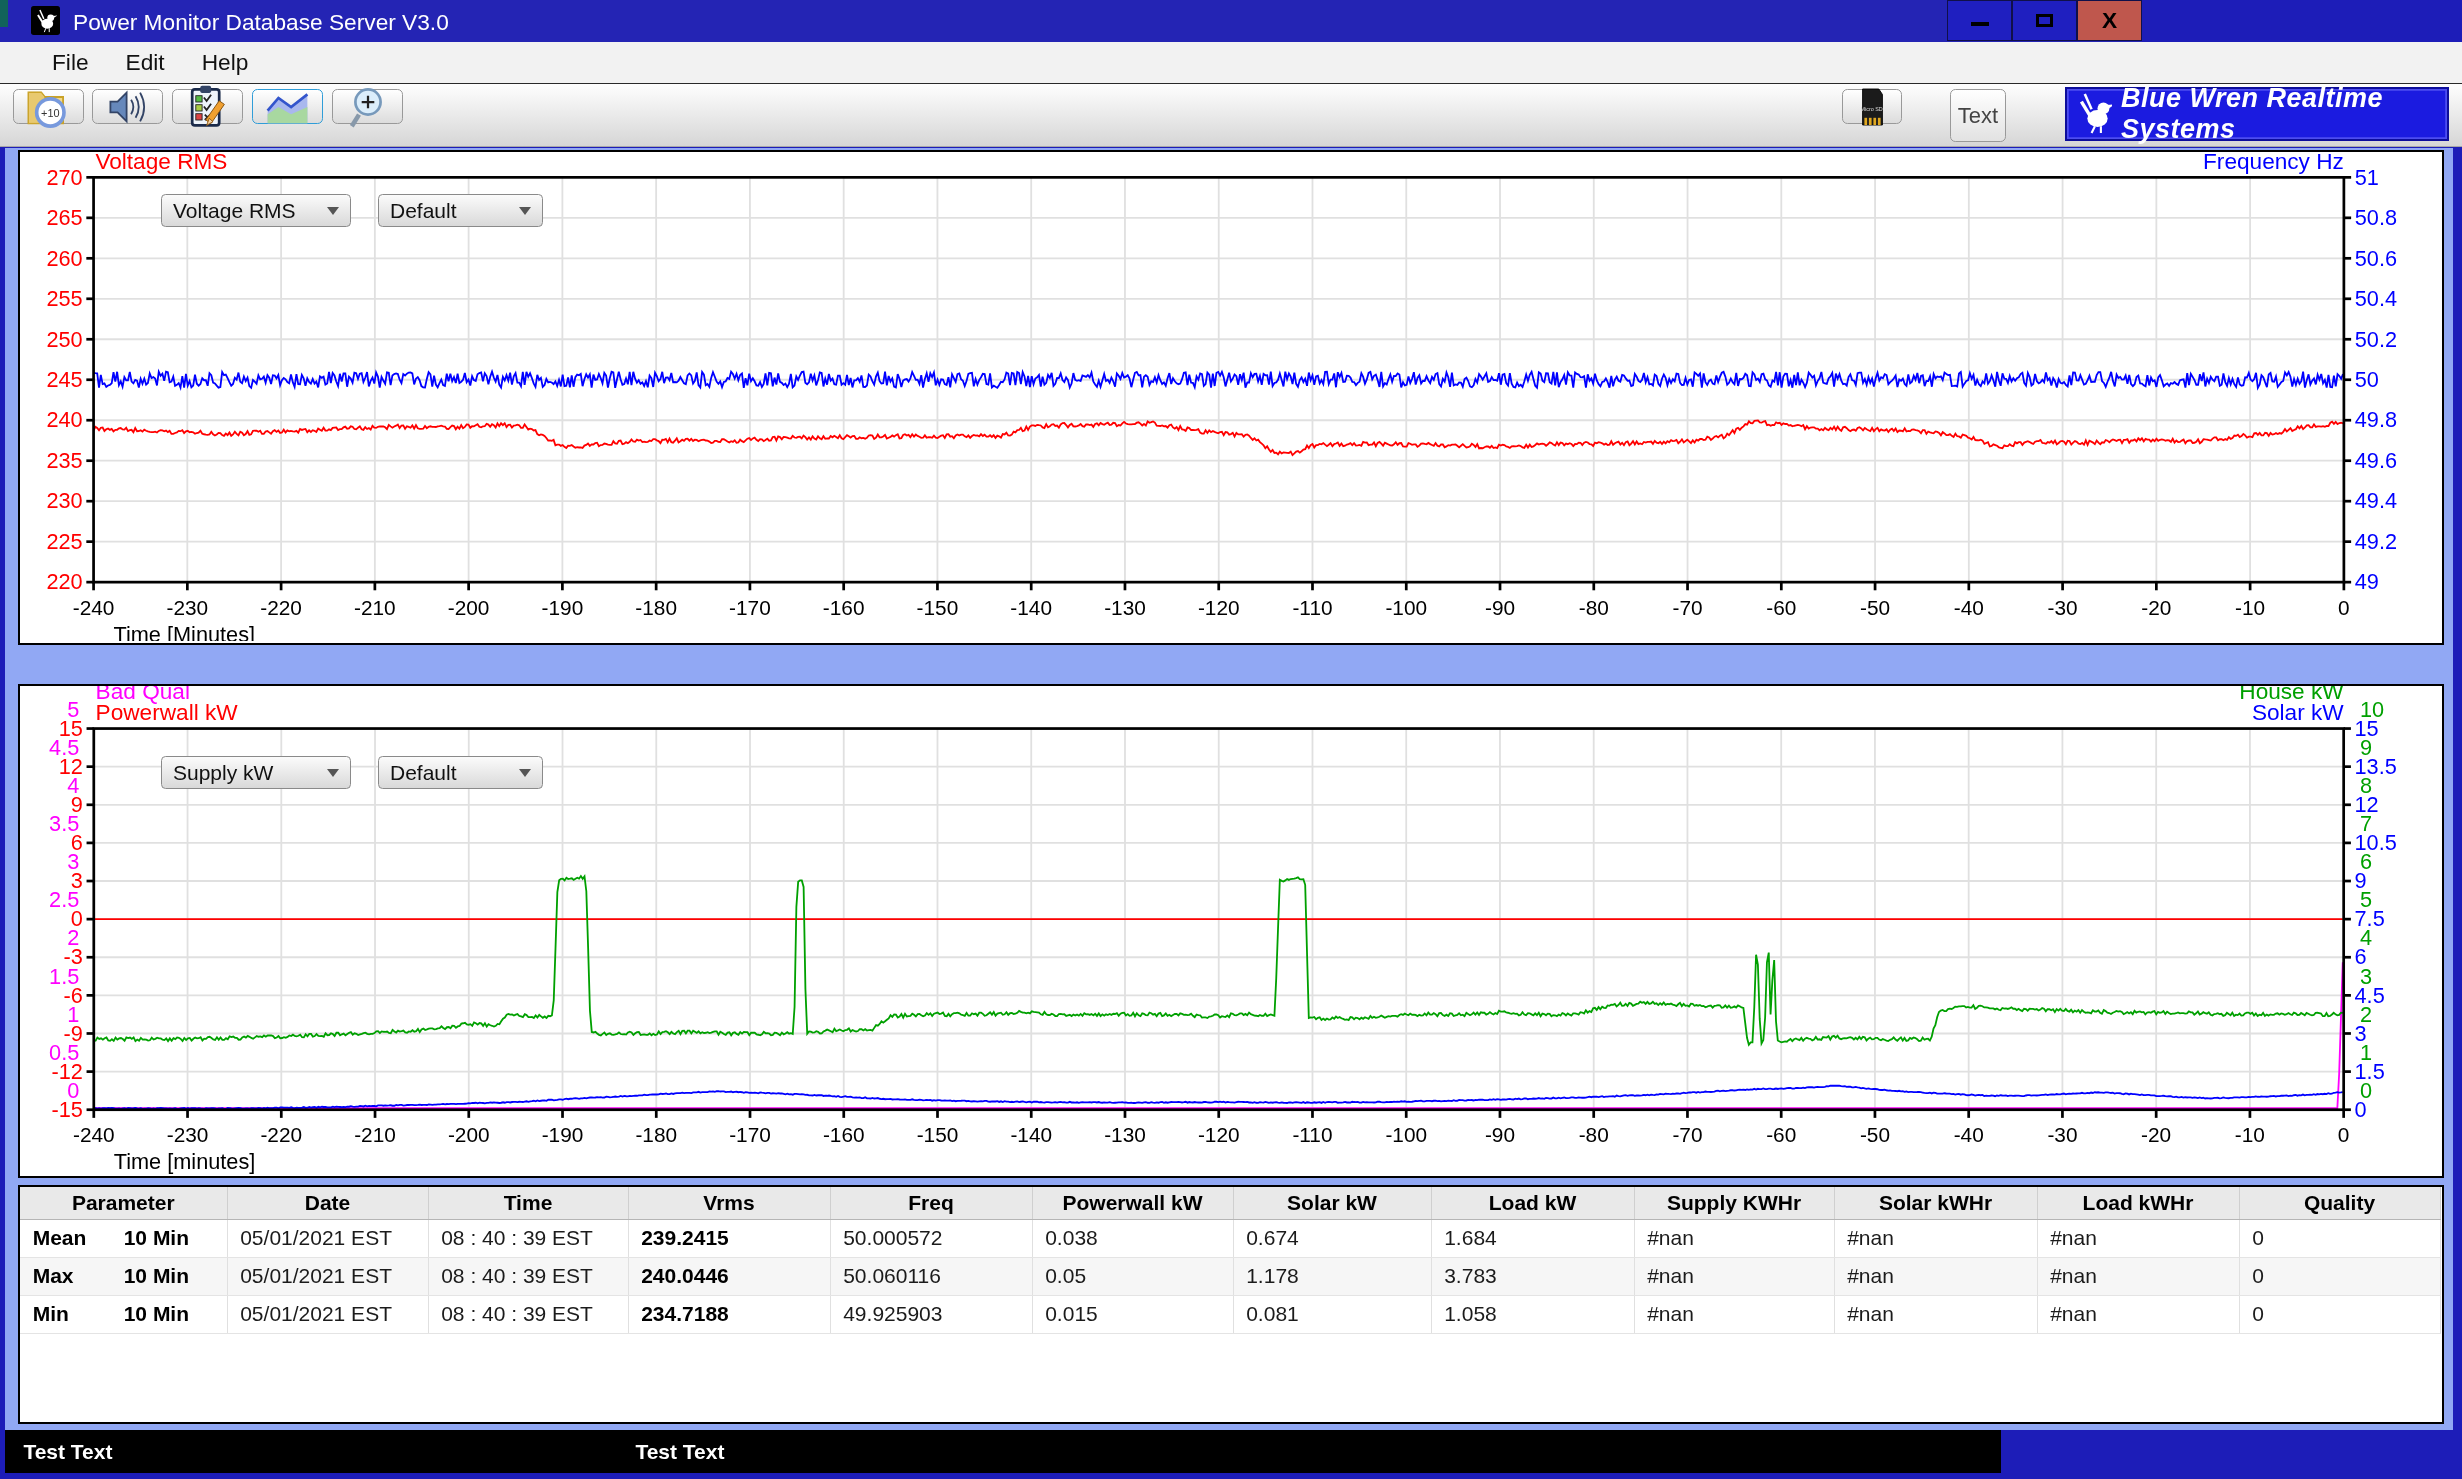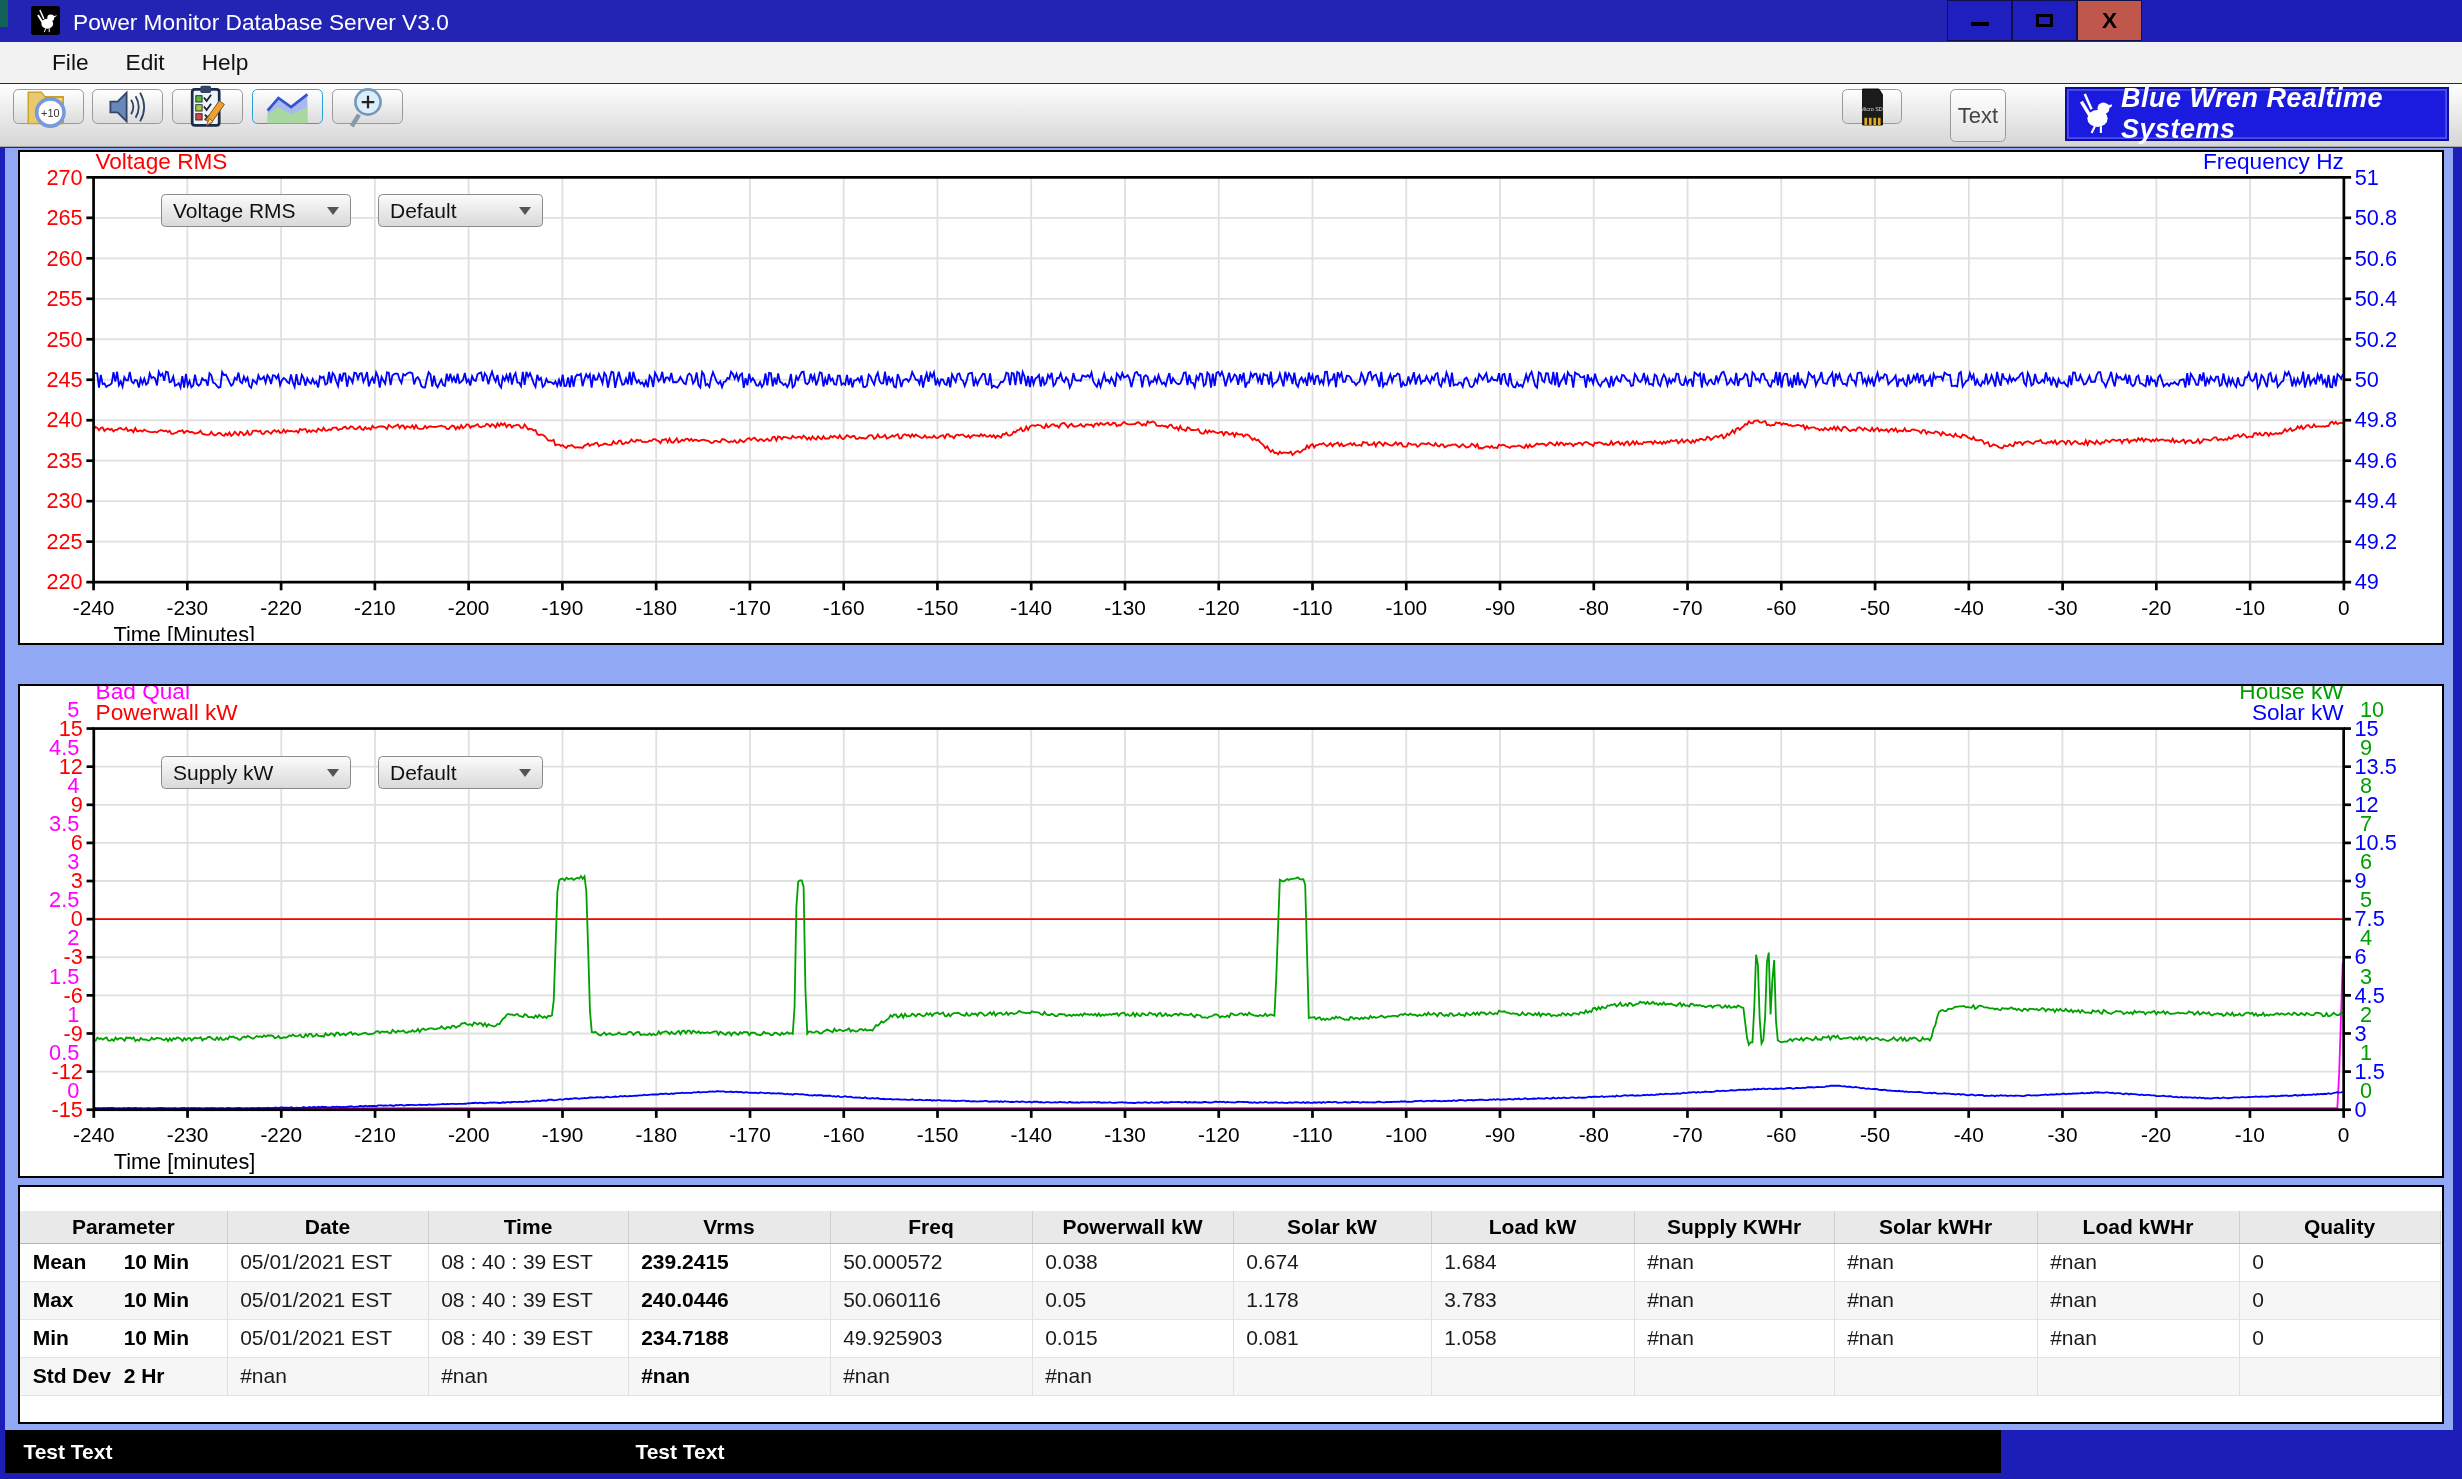--- a/index.html
+++ b/index.html
@@ -29,21 +29,21 @@
   
   .clientbg { position:absolute; left:5.4px; top:148px; width:2448px; height:1282px; background:#91a8f4; }
   .panel { position:absolute; left:18px; width:2426px; background:#fff; border:2.7px solid #000; }
   #panel1 { top:150px; height:495px; }
   #panel2 { top:684px; height:494px; }
   #tpanel { top:1185px; height:239px; }
   .chart-svg { position:absolute; left:0; top:0; }
   .dropdown { position:absolute; height:33px; background:linear-gradient(#fbfbfb,#d9d9d9); border:0.9px solid #8a8a8a; border-radius:4.5px; display:flex; align-items:center; justify-content:space-between; padding:0 11px; font-size:21px; color:#111; }
   .dd-arrow { width:0; height:0; border-left:6.3px solid transparent; border-right:6.3px solid transparent; border-top:8.2px solid #555; margin-left:12.7px; }
   
-  table { border-collapse:collapse; table-layout:fixed; width:2177px; font-size:21px; color:#1b1b1b;margin-top:24px; }
+  table { border-collapse:collapse; table-layout:fixed; width:2177px; font-size:21px; color:#1b1b1b; }
   th { background:#e9e9e9; font-weight:bold; height:32px; text-align:center; border-right:0.9px solid #cfcfcf; border-bottom:1.8px solid #b5b5b5; color:#000; }
   td { height:38px; padding-left:12.7px; border-right:0.9px solid #e0e0e0; border-bottom:0.9px solid #e4e4e4; }
   tbody tr:nth-child(even) { background:#f6f6f6; }
   td.c-vrms { font-weight:bold; color:#000; }
   .pname { display:inline-block; min-width:91px; font-weight:bold; color:#000; }
   .pperiod { font-weight:bold; color:#000; }
   
   .statusbar { position:absolute; left:5.4px; top:1430px; width:1996px; height:43px; background:#000; }
   .status-text { position:absolute; top:10px; color:#fff; font-weight:bold; font-size:21px; }
 </style>
@@ -539,34 +539,20 @@
           <td class="c-vrms">234.7188</td>
           <td>49.925903</td>
           <td>0.015</td>
           <td>0.081</td>
           <td>1.058</td>
           <td>#nan</td>
           <td>#nan</td>
           <td>#nan</td>
           <td>0</td>
         </tr>
-        <tr>
-          <td><span class="pname">Std Dev</span><span class="pperiod">2 Hr</span></td>
-          <td>#nan</td>
-          <td>#nan</td>
-          <td class="c-vrms">#nan</td>
-          <td>#nan</td>
-          <td>#nan</td>
-          <td></td>
-          <td></td>
-          <td></td>
-          <td></td>
-          <td></td>
-          <td></td>
-        </tr>
       </tbody>
   </table>
 </div>
 
 <div class="statusbar">
   <span class="status-text" style="left:18px">Test Text</span>
   <span class="status-text" style="left:630px">Test Text</span>
 </div>
 
 

